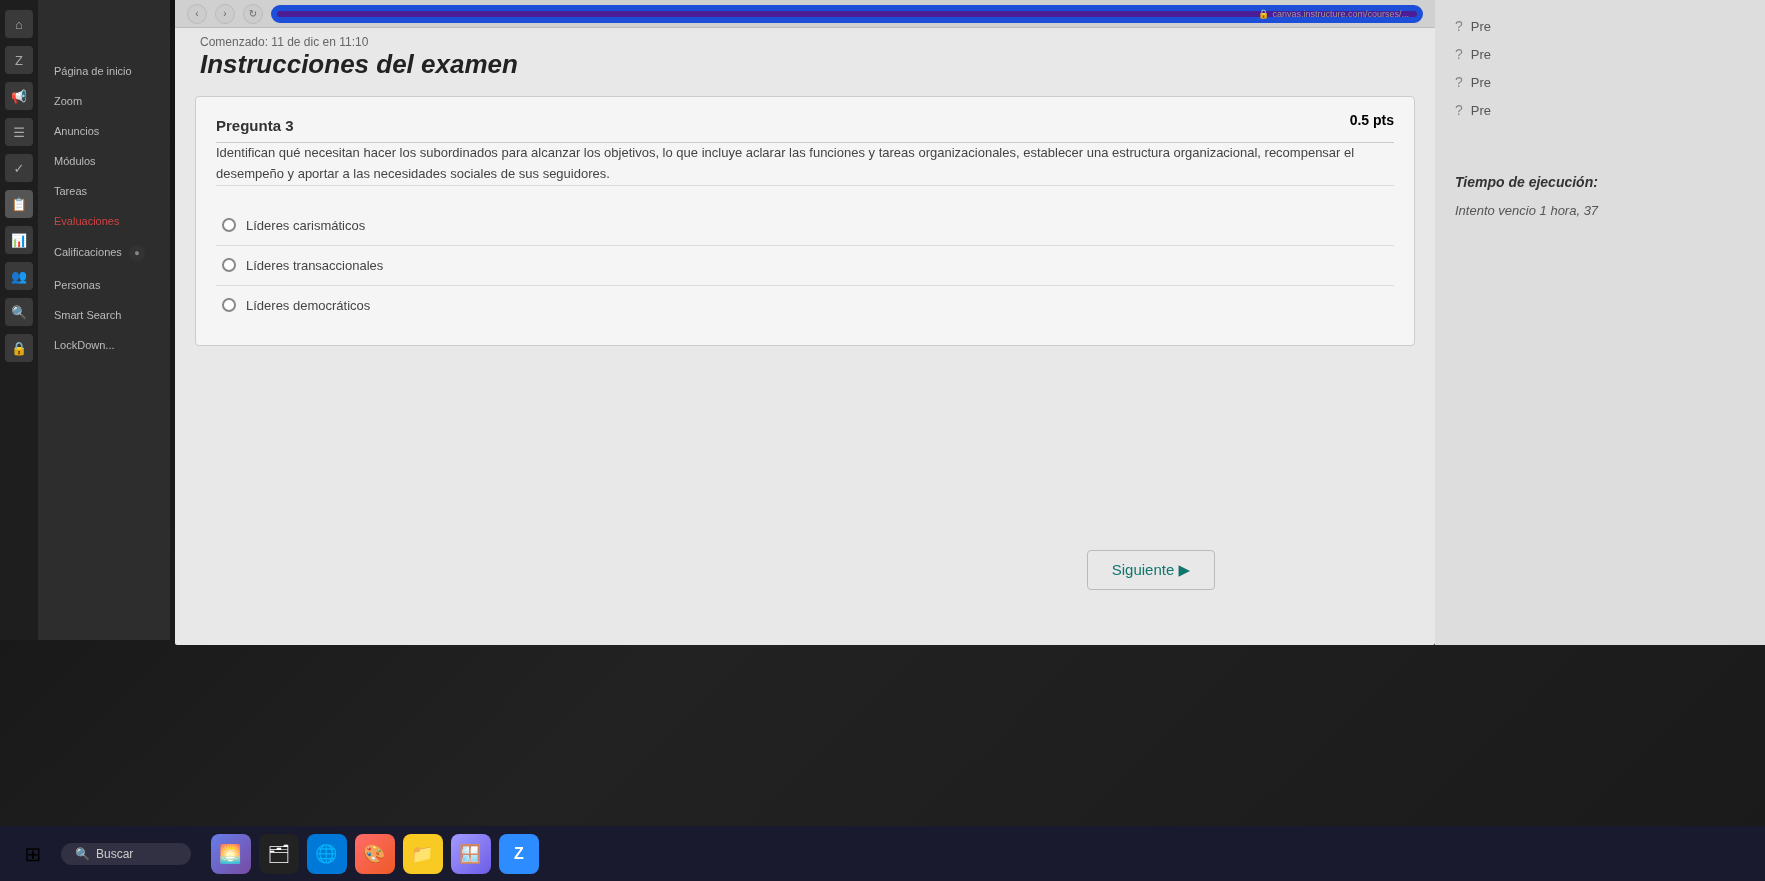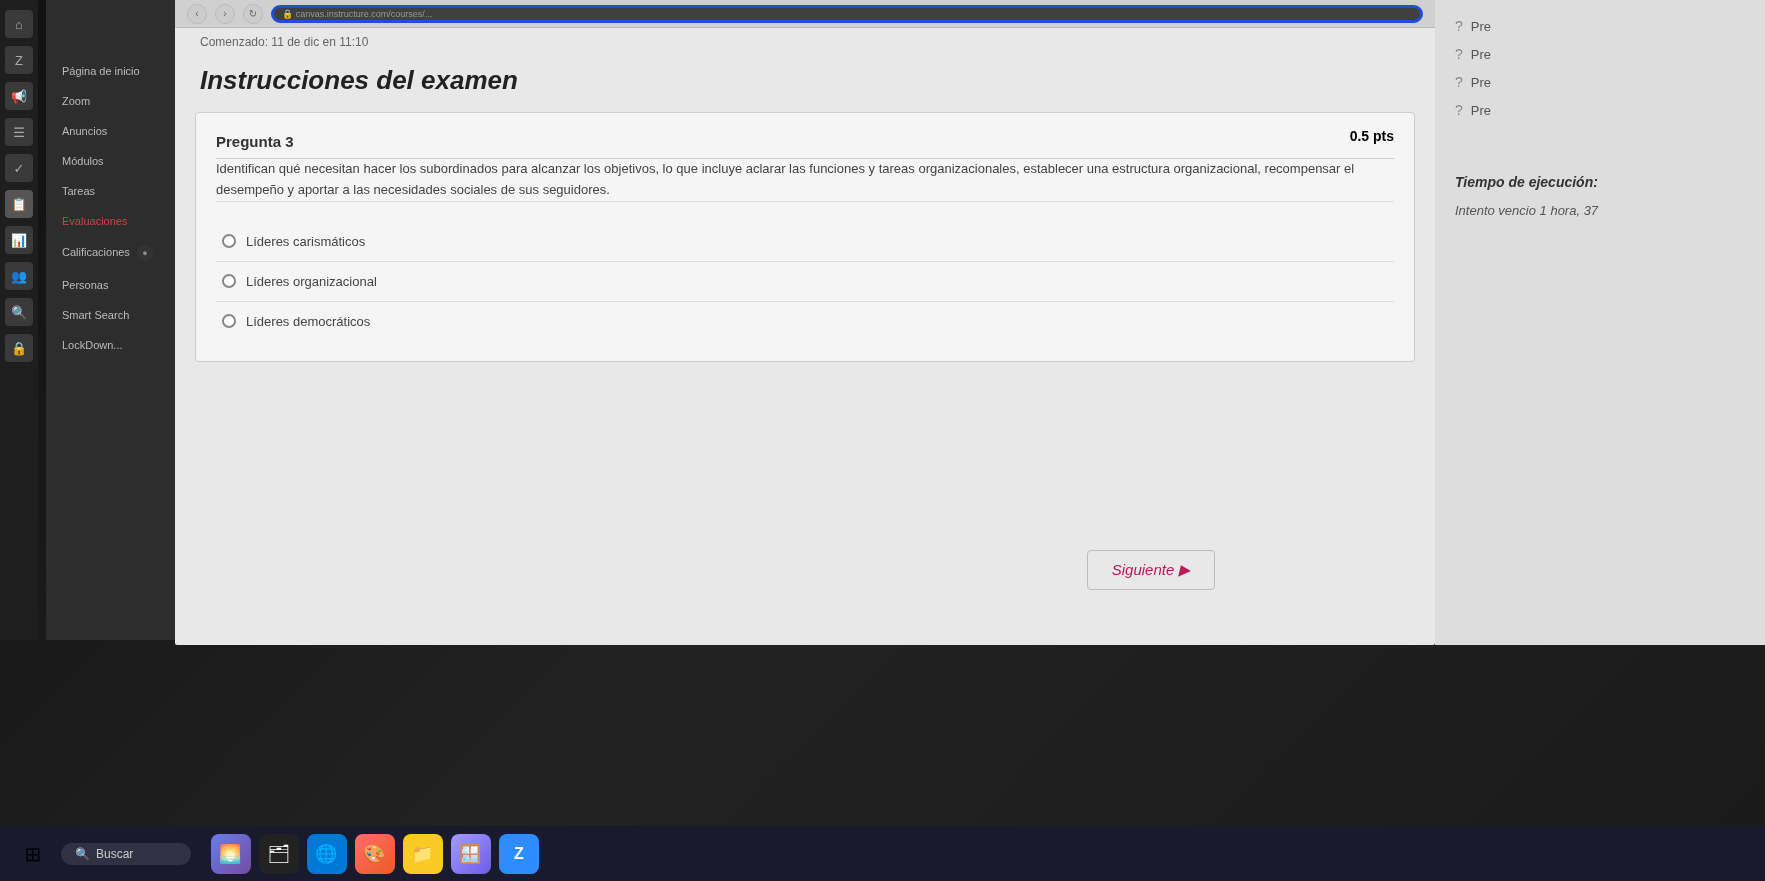--- a/index.html
+++ b/index.html
@@ -45,21 +45,20 @@
       font-size: 13px;
     }
 
     .sidebar-nav {
       position: absolute;
       left: 38px; top: 0;
       width: 132px;
       height: 640px;
       background: #2d2d2d;
       padding-top: 55px;
-      margin-left: 8px;
     }
 
     .sidebar-item {
       padding: 8px 12px;
       color: #bbb;
       font-size: 11px;
       cursor: pointer;
       border-radius: 3px;
       margin: 2px 4px;
     }
@@ -116,43 +115,44 @@
       justify-content: center;
       color: #666;
       font-size: 10px;
       cursor: pointer;
       border: 1px solid #bbb;
     }
 
     .url-bar {
       flex: 1;
       height: 18px;
-      background: #404040;
-      border: 3px solid #1d4ed8;
+      background: #4c1d95;
+      border: 6px solid #1d4ed8;
       border-radius: 9px;
       padding: 0 8px;
       font-size: 9px;
       color: #555;
       display: flex;
       align-items: center;
+      justify-content: flex-end;
     }
 
     
     .exam-container {
       position: absolute;
       top: 35px;
       left: 0;
       right: 0;
       padding: 0 20px 20px;
     }
 
     .exam-started {
       font-size: 12px;
       color: #666;
-      margin-bottom: 16px;
+      margin-bottom: 0;
       margin-left: 5px;
     }
 
     .exam-title {
       font-size: 26px;
       font-weight: bold;
       color: #222;
       margin-bottom: 16px;
       font-style: italic;
       margin-left: 5px;
@@ -229,26 +229,25 @@
     
     .next-btn {
       position: absolute;
       bottom: 55px;
       right: 220px;
       background: #e8e8e8;
       border: 1px solid #bbb;
       border-radius: 4px;
       padding: 10px 24px;
       font-size: 15px;
-      color: #be185d;
+      color: #0f766e;
       cursor: pointer;
       display: flex;
       align-items: center;
       gap: 6px;
-      font-style: italic;
     }
 
     
     .right-panel {
       position: absolute;
       right: 0;
       top: 0;
       width: 330px;
       height: 645px;
       background: #e0e0e0;
@@ -423,21 +422,21 @@
       <div class="question-header">Pregunta 3</div>
       <div class="question-text">Identifican qué necesitan hacer los subordinados para alcanzar los objetivos, lo que incluye aclarar las funciones y tareas organizacionales, establecer una estructura organizacional, recompensar el desempeño y aportar a las necesidades sociales de sus seguidores.</div>
 
       <div class="answer-options">
         <div class="answer-option">
           <div class="radio-circle"></div>
           <span class="option-text">Líderes carismáticos</span>
         </div>
         <div class="answer-option">
           <div class="radio-circle"></div>
-          <span class="option-text">Líderes organizacional</span>
+          <span class="option-text">Líderes transaccionales</span>
         </div>
         <div class="answer-option">
           <div class="radio-circle"></div>
           <span class="option-text">Líderes democráticos</span>
         </div>
       </div>
     </div>
   </div>
 
   <button class="next-btn">Siguiente ▶</button>

